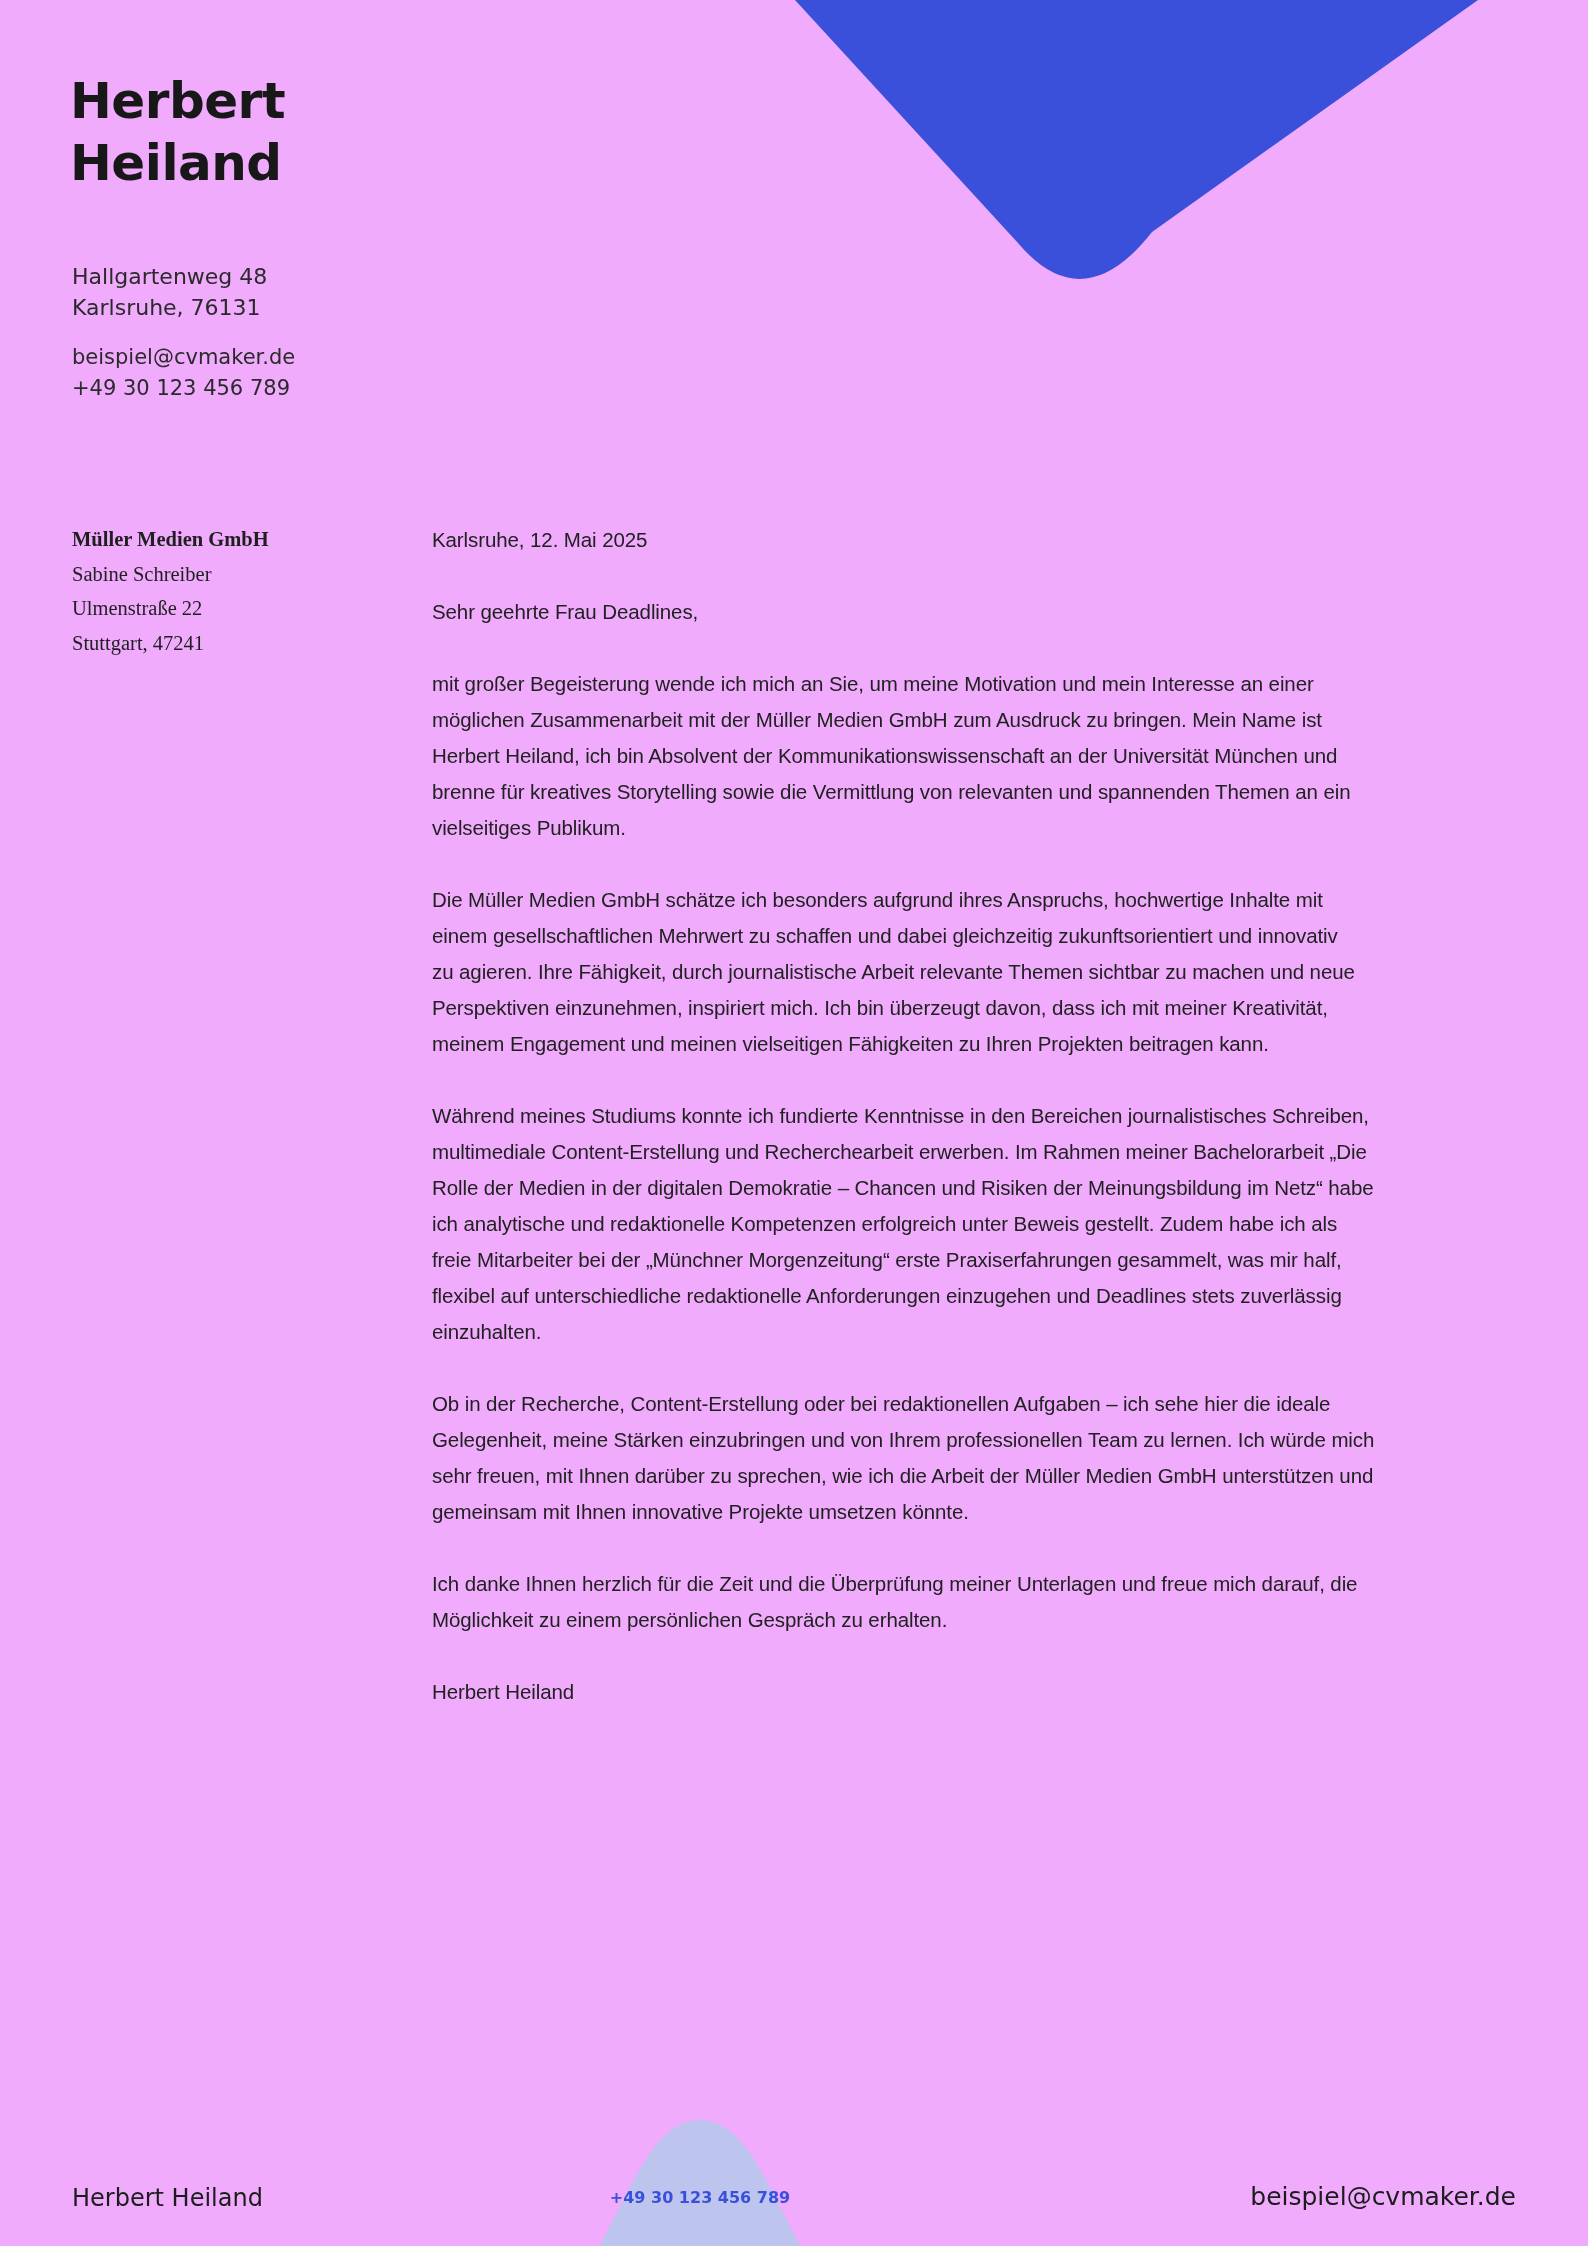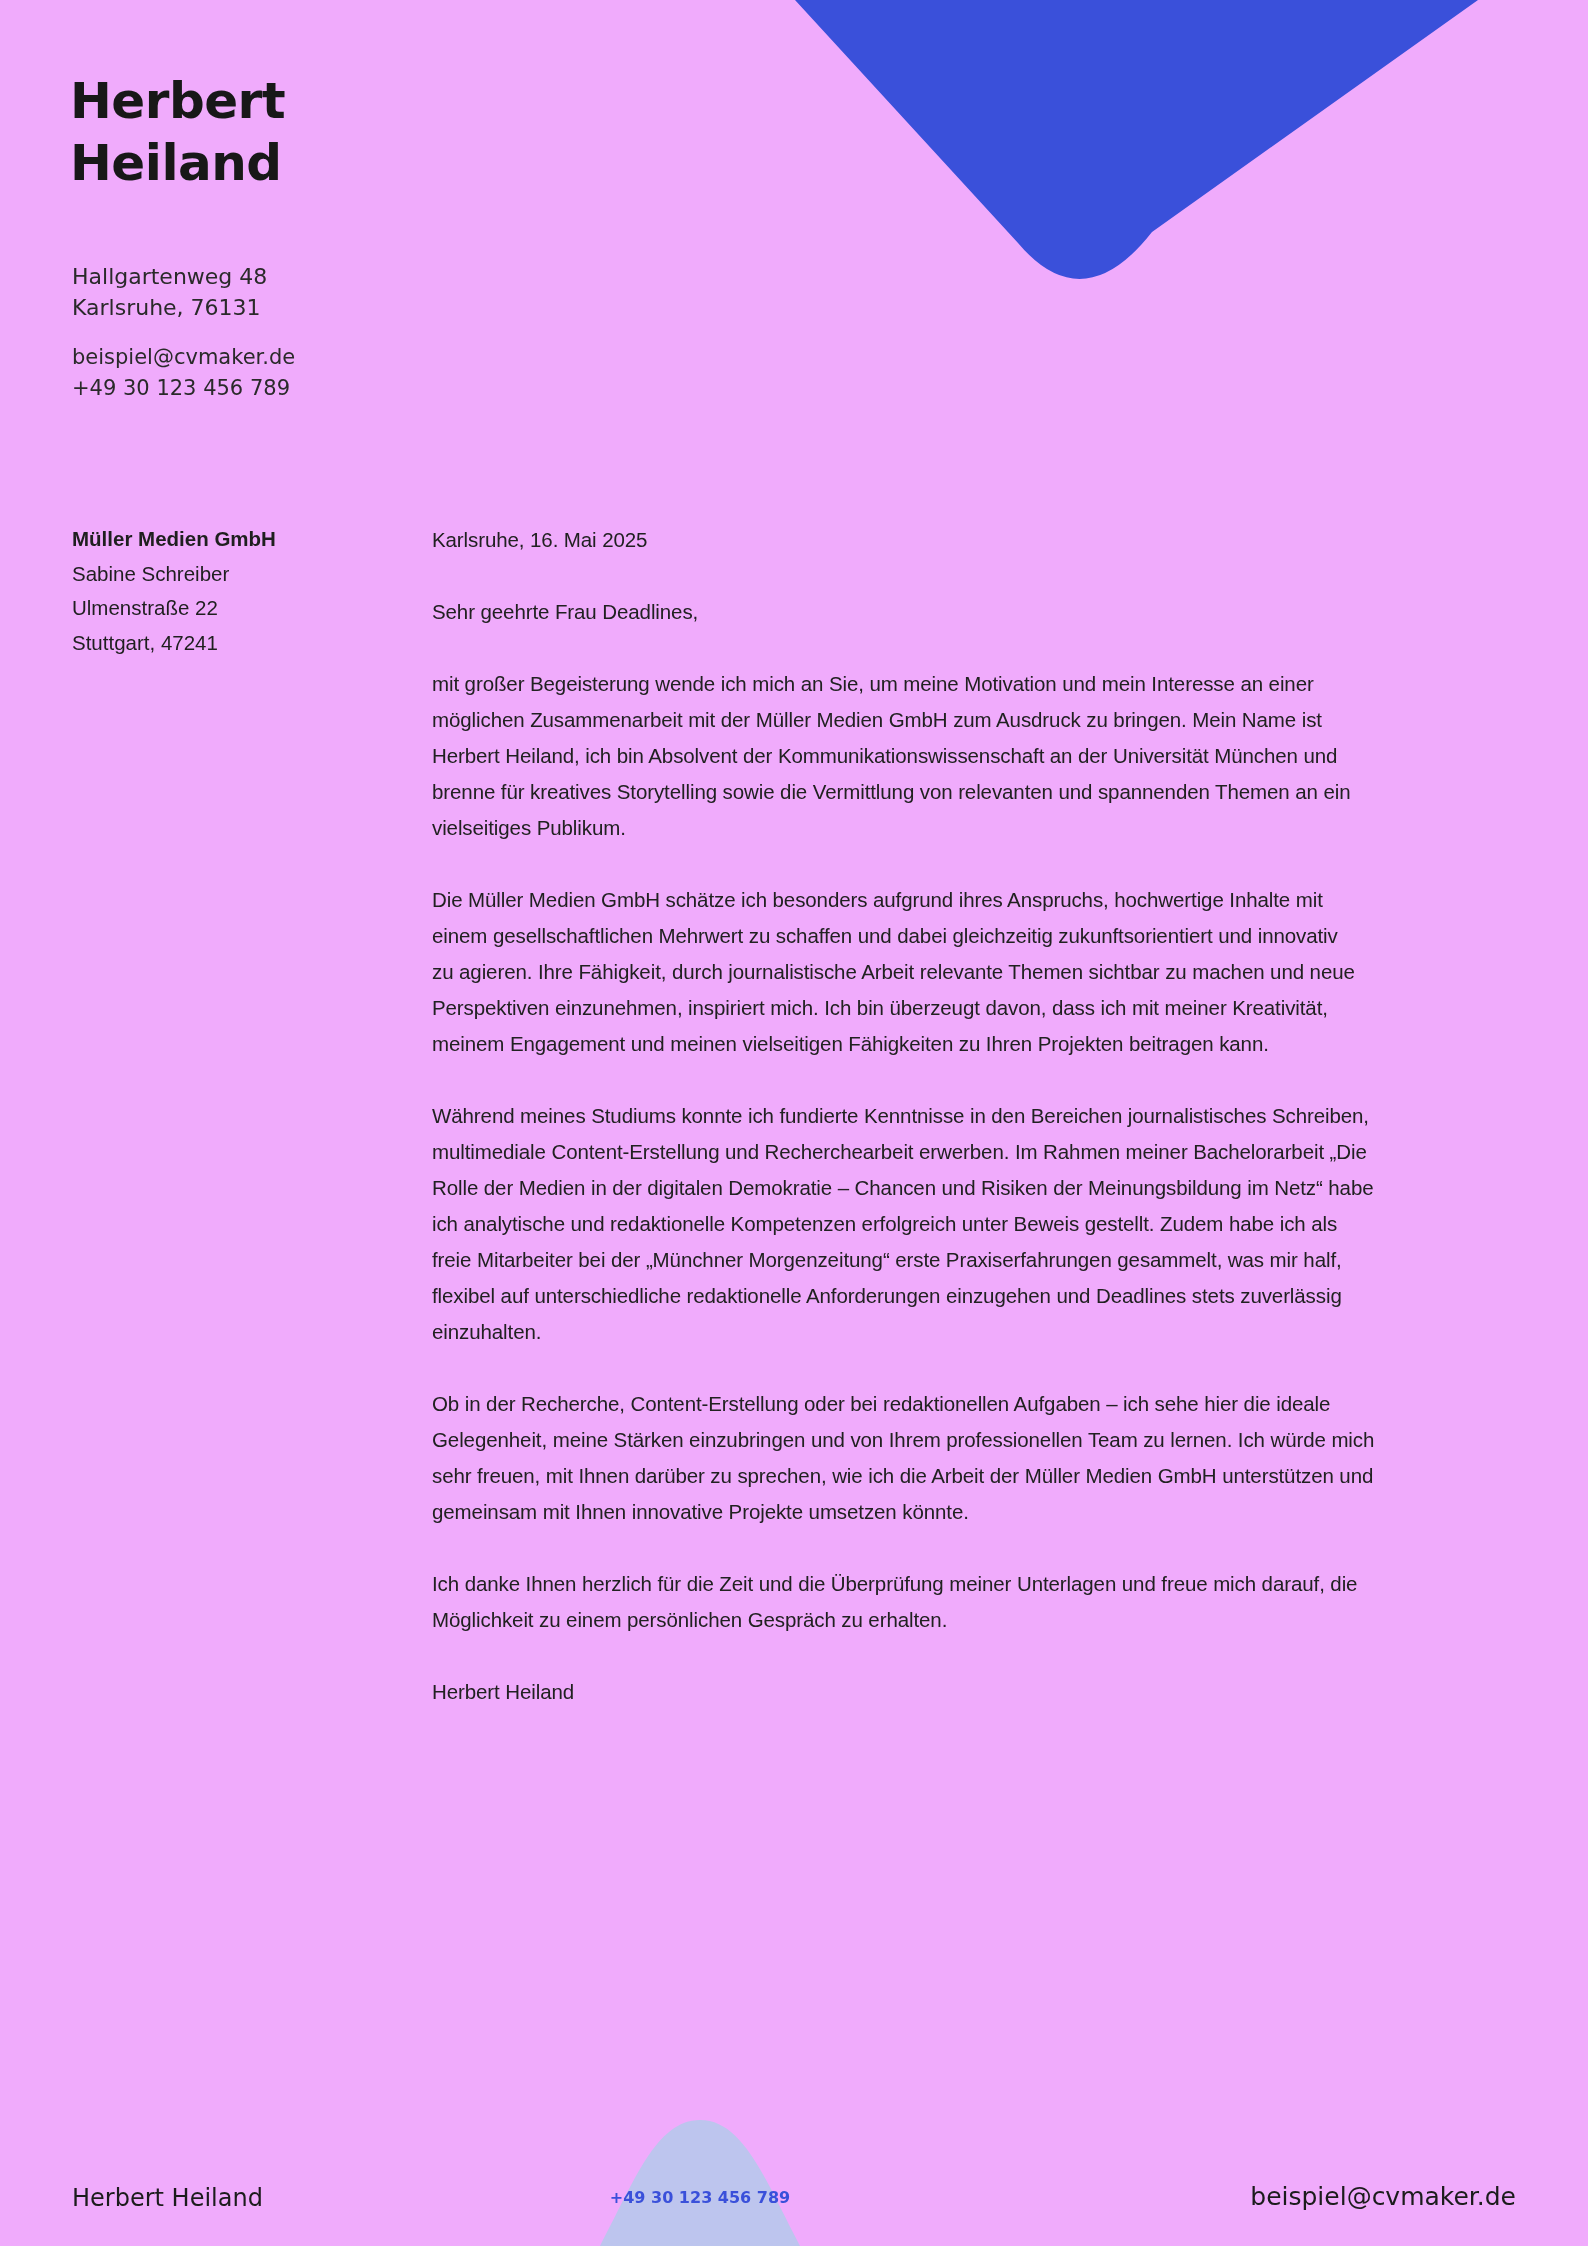--- a/index.html
+++ b/index.html
@@ -32,21 +32,21 @@
   .sender-contact{
     position:absolute;left:72px;top:342px;
     font-size:21px;line-height:31px;color:#2a2a2a;
     font-family:"DejaVu Sans","Liberation Sans",sans-serif;
     white-space:pre-line;
   }
 
   
   .recipient{
     position:absolute;left:72px;top:522px;width:330px;
-    font-size:20.5px;line-height:34.5px;color:#1f1f1f;
+    font-size:20.5px;line-height:34.5px;color:#1f1f1f;font-family:Liberation Serif, serif;
   }
   .recipient .company{font-weight:700;}
 
   
   .letter{
     position:absolute;left:432px;top:522px;width:1090px;
     font-size:20.5px;line-height:36px;color:#212121;
     letter-spacing:-0.1px;
   }
   .letter .block{margin:0 0 36px 0;white-space:pre-line;}
@@ -92,21 +92,21 @@
 +49 30 123 456 789</div>
 
   <div class="recipient">
     <div class="company">Müller Medien GmbH</div>
     <div>Sabine Schreiber</div>
     <div>Ulmenstraße 22</div>
     <div>Stuttgart, 47241</div>
   </div>
 
   <div class="letter">
-    <div class="block">Karlsruhe, 16. Mai 2025</div>
+    <div class="block">Karlsruhe, 12. Mai 2025</div>
     <div class="block">Sehr geehrte Frau Deadlines,</div>
     <div class="block">mit großer Begeisterung wende ich mich an Sie, um meine Motivation und mein Interesse an einer
 möglichen Zusammenarbeit mit der Müller Medien GmbH zum Ausdruck zu bringen. Mein Name ist
 Herbert Heiland, ich bin Absolvent der Kommunikationswissenschaft an der Universität München und
 brenne für kreatives Storytelling sowie die Vermittlung von relevanten und spannenden Themen an ein
 vielseitiges Publikum.</div>
     <div class="block">Die Müller Medien GmbH schätze ich besonders aufgrund ihres Anspruchs, hochwertige Inhalte mit
 einem gesellschaftlichen Mehrwert zu schaffen und dabei gleichzeitig zukunftsorientiert und innovativ
 zu agieren. Ihre Fähigkeit, durch journalistische Arbeit relevante Themen sichtbar zu machen und neue
 Perspektiven einzunehmen, inspiriert mich. Ich bin überzeugt davon, dass ich mit meiner Kreativität,

